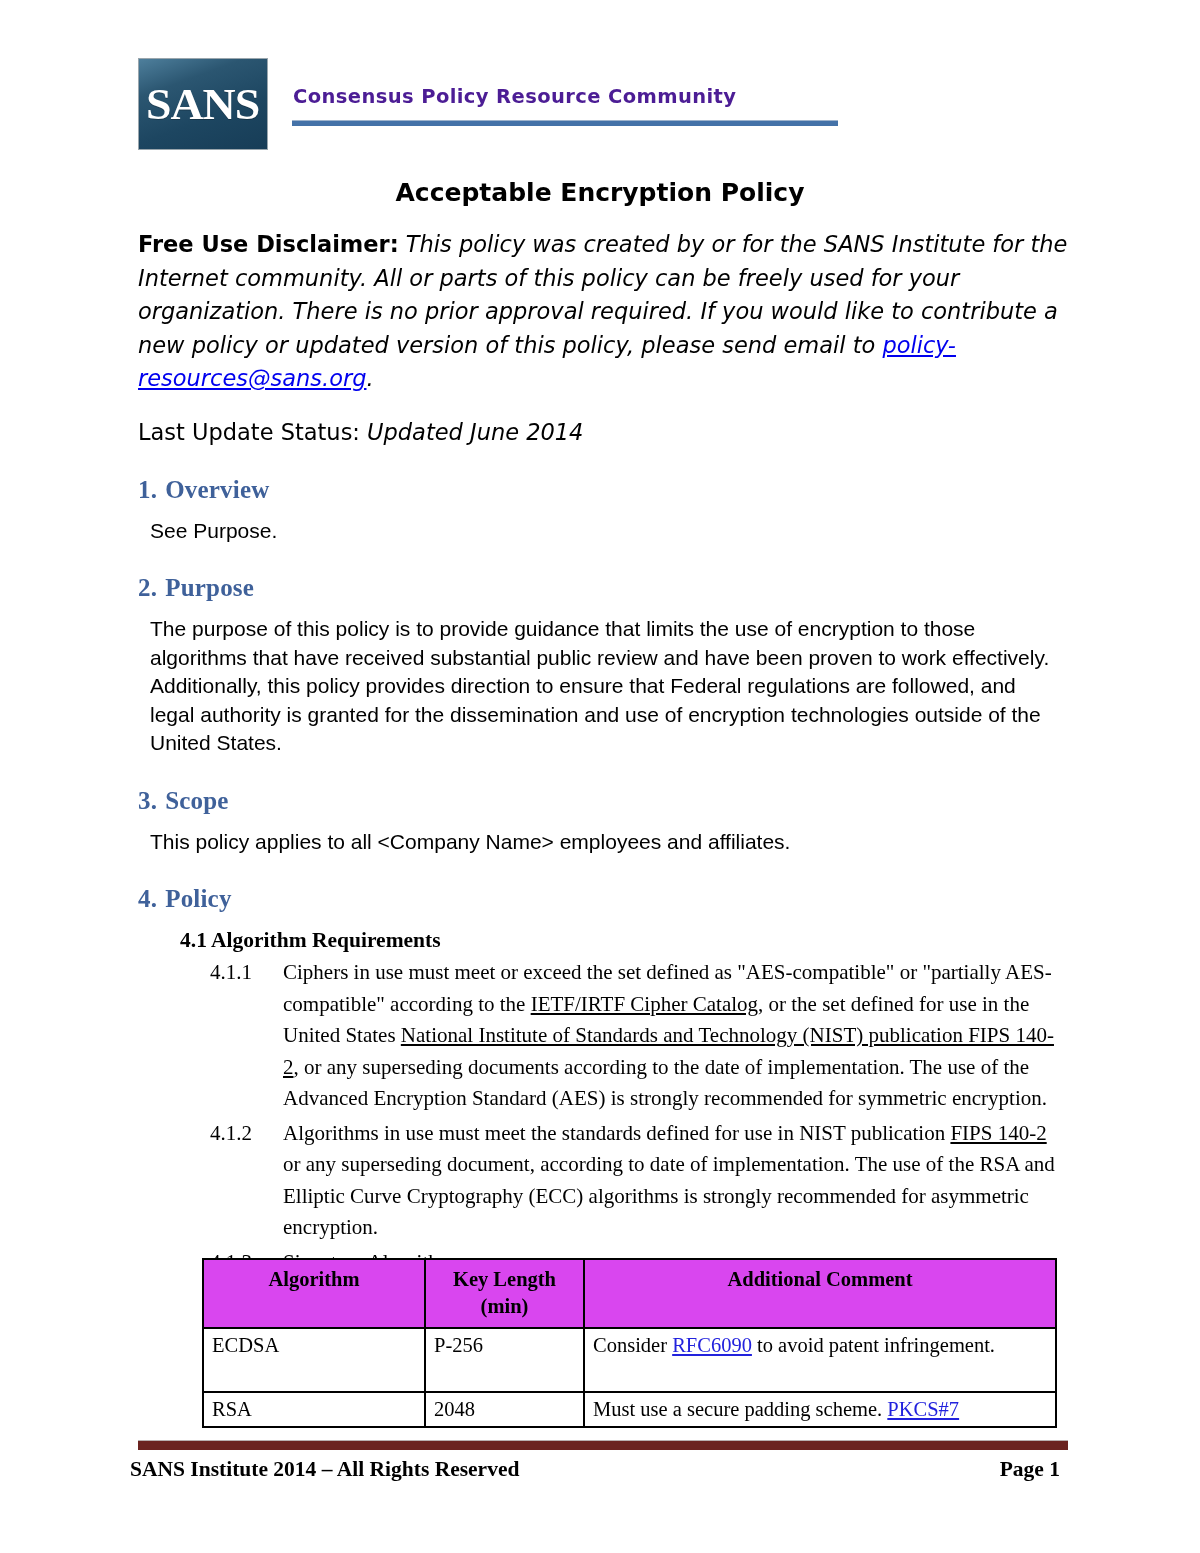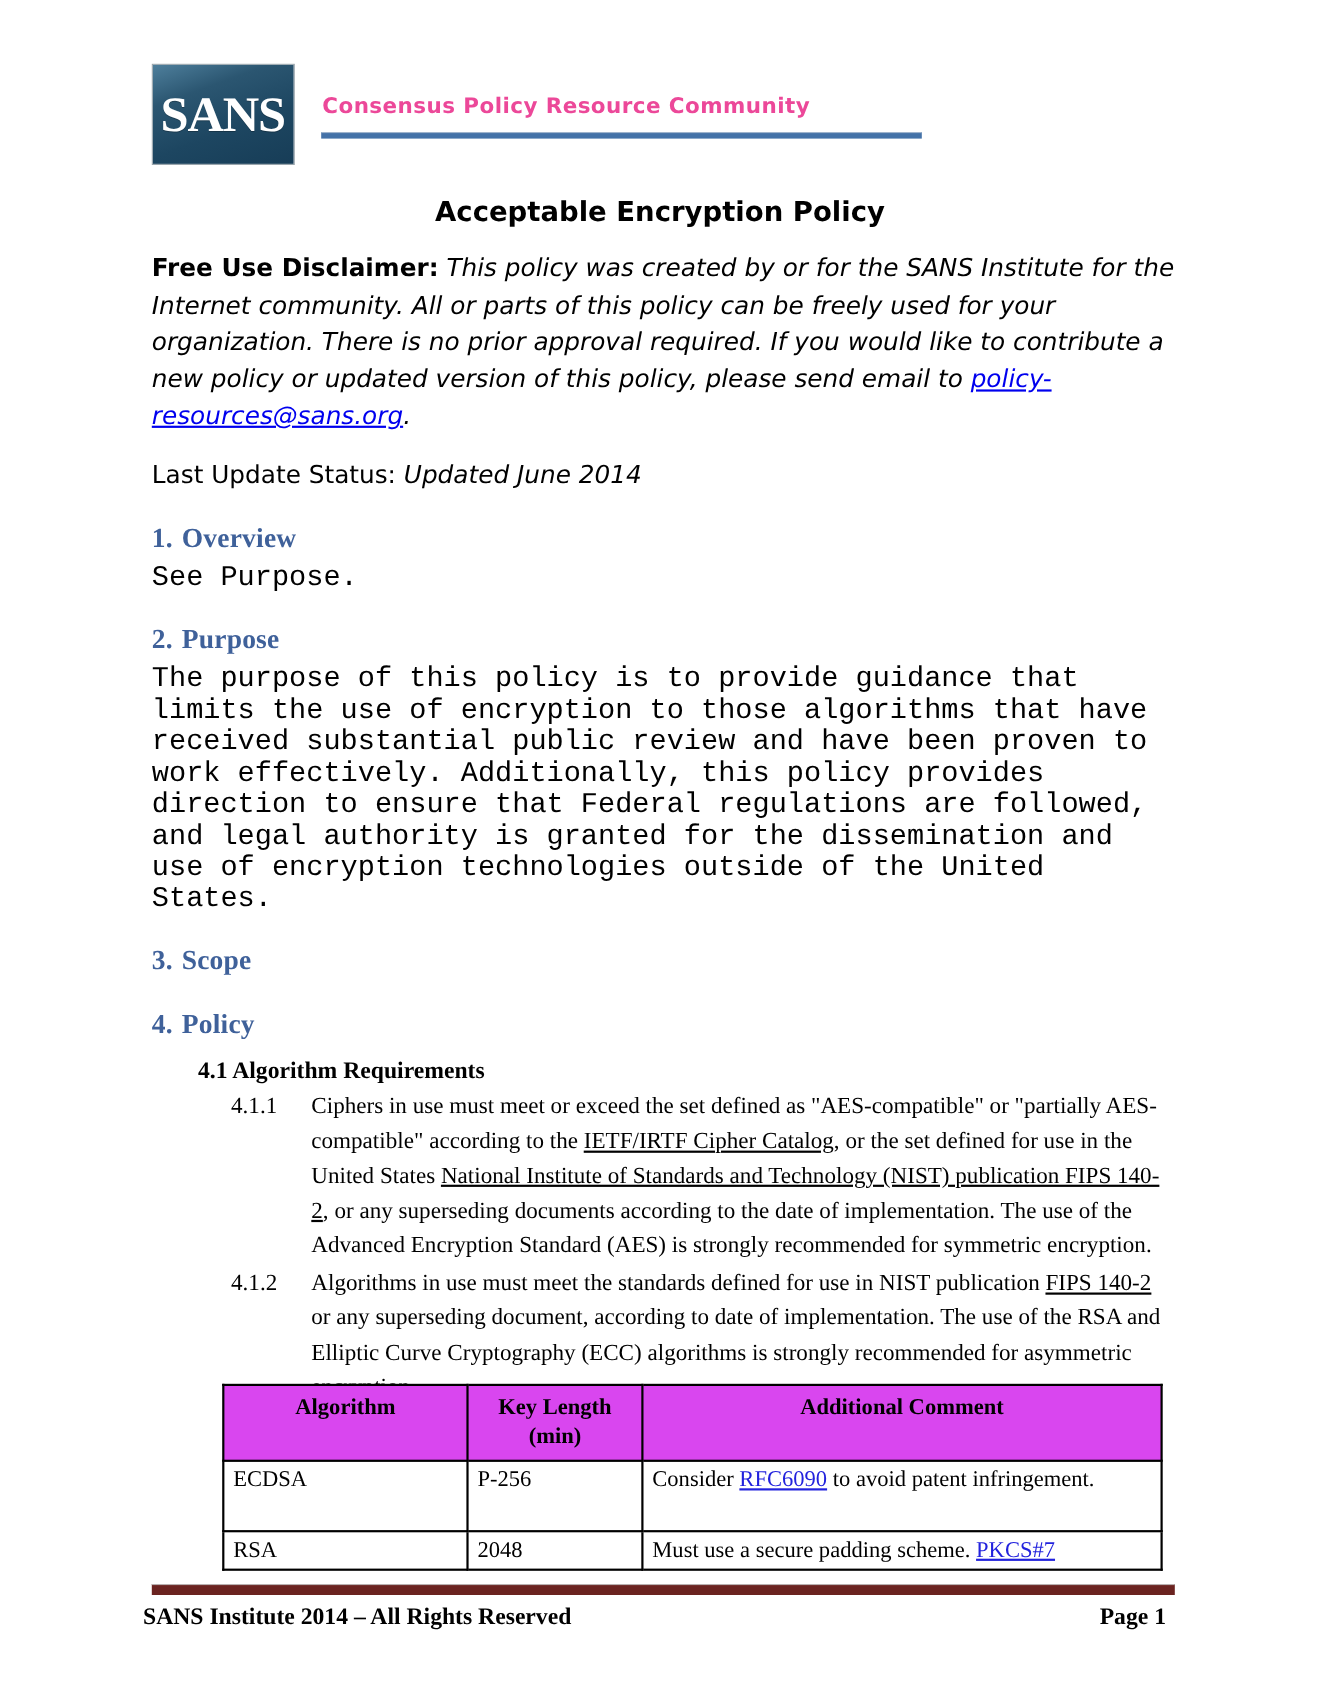--- a/index.html
+++ b/index.html
@@ -57,21 +57,21 @@
     text-shadow: 0 1px 0 rgba(0,0,0,0.25);
   }
   .header-title {
     position: absolute;
     left: 155px;
     top: 27px;
     font-family: "DejaVu Sans", "Liberation Sans", sans-serif;
     font-weight: bold;
     font-size: 19.5px;
     letter-spacing: 0.4px;
-    color: #ec4899;
+    color: #4c1d95;
     white-space: nowrap;
   }
   .header-rule {
     position: absolute;
     left: 154px;
     top: 62px;
     width: 546px;
     height: 5px;
     background: #4472a8;
     border-top: 1px solid #9fb4cd;
@@ -133,24 +133,24 @@
     font-family: "Liberation Serif", "DejaVu Serif", serif;
     font-weight: bold;
     font-size: 25px;
     line-height: 30px;
     margin: 28px 0 6px 0;
     letter-spacing: 0.2px;
   }
   h2.sec .num { margin-right: 8px; }
 
   p.body {
-    font-size: 26px;
+    font-size: 21px;
     line-height: 28.5px;
-    margin: 0;
-    font-family: Liberation Mono, monospace;
+    margin: 12px;
+    font-family: Liberation Sans, sans-serif;
   }
 
   h3.subsec {
     font-size: 21.5px;
     line-height: 28px;
     font-weight: bold;
     margin: 12px 0 2px 0;
     padding-left: 42px;
     font-family: "Liberation Serif", "DejaVu Serif", serif;
   }
@@ -262,20 +262,21 @@
     <p class="body">See Purpose.</p>
 
     <h2 class="sec">
       <span class="num">2.</span><span>Purpose</span>
     </h2>
     <p class="body">The purpose of this policy is to provide guidance that limits the use of encryption to those algorithms that have received substantial public review and have been proven to work effectively. Additionally, this policy provides direction to ensure that Federal regulations are followed, and legal authority is granted for the dissemination and use of encryption technologies outside of the United States.</p>
 
     <h2 class="sec">
       <span class="num">3.</span><span>Scope</span>
     </h2>
+    <p class="body">This policy applies to all &lt;Company Name&gt; employees and affiliates.</p>
 
     <h2 class="sec">
       <span class="num">4.</span><span>Policy</span>
     </h2>
 
     <h3 class="subsec">
       <span>4.1</span>
       <span>Algorithm Requirements</span>
     </h3>
 

